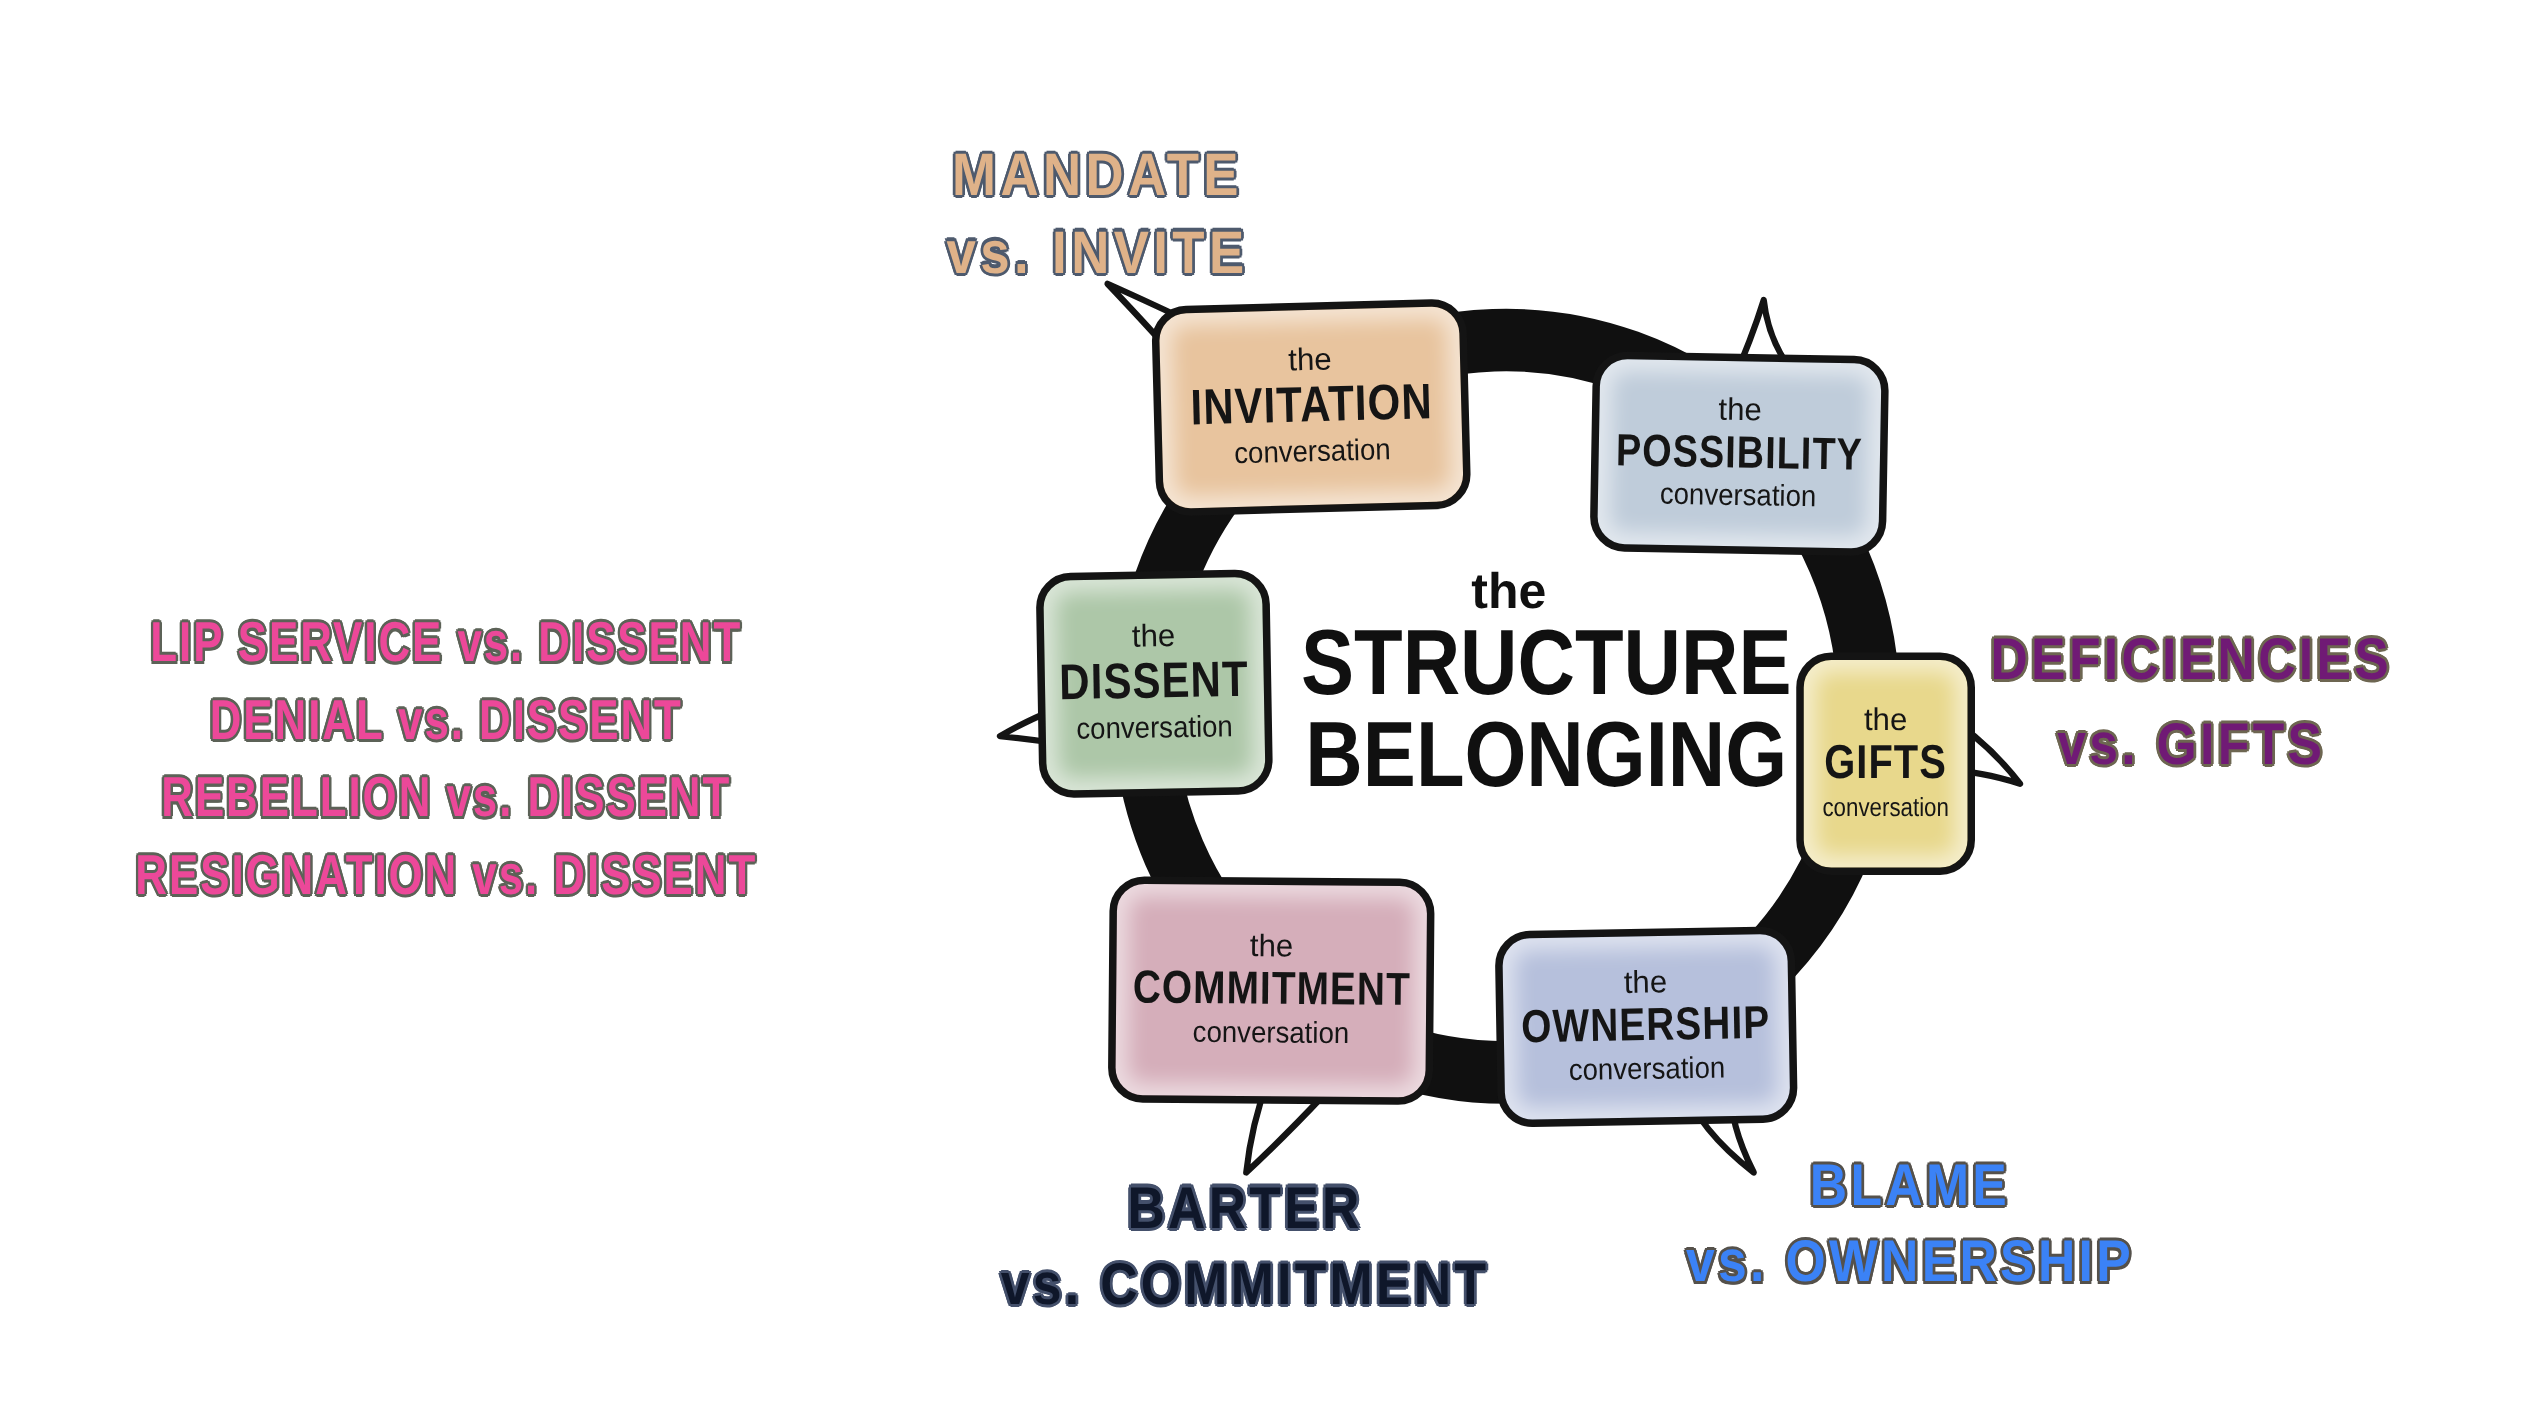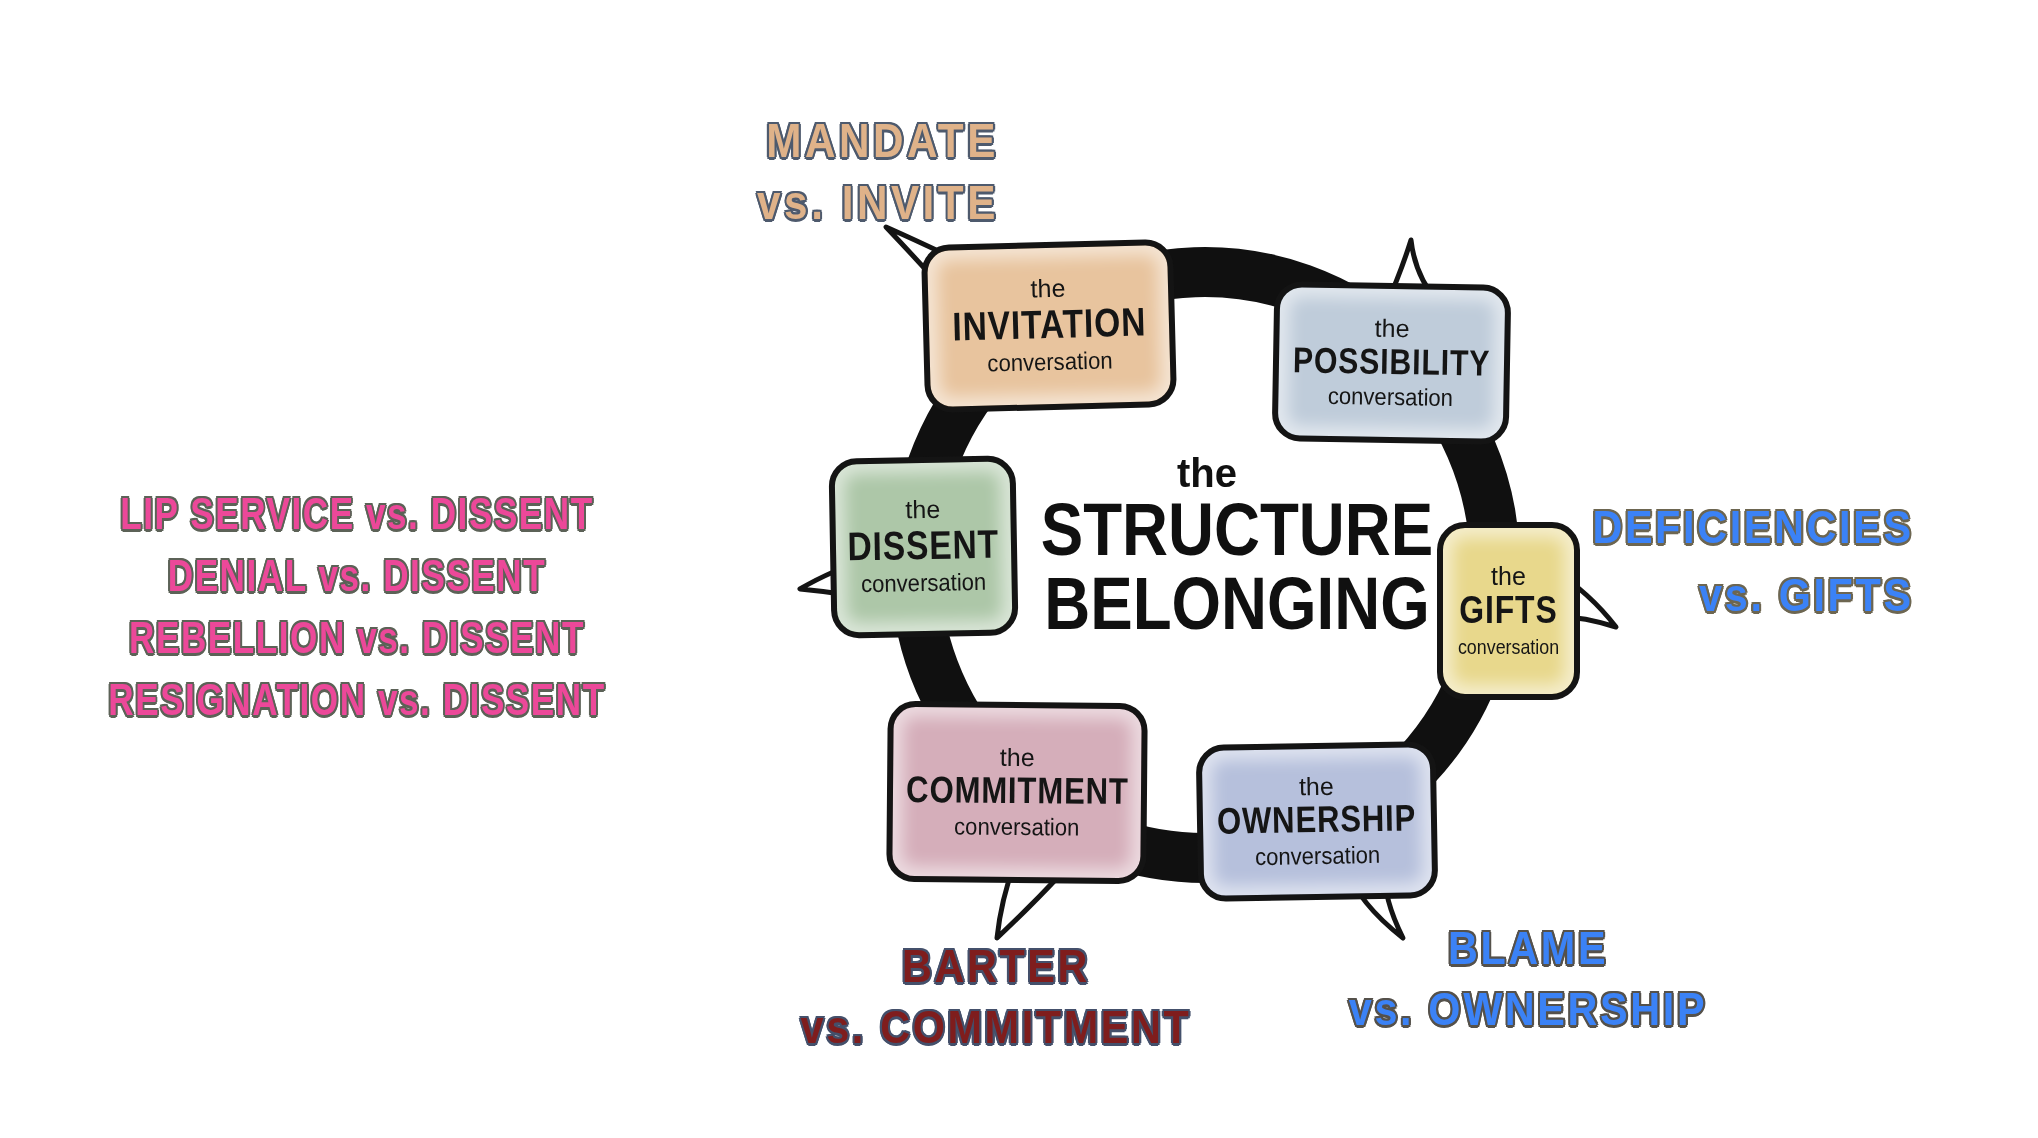--- a/index.html
+++ b/index.html
@@ -130,37 +130,37 @@
     <div class="b-name">DISSENT</div>
     <div class="b-post">conversation</div>
   </div>
 
   <div id="title">
     <div class="t-small" id="t-the">the</div>
     <div class="t-big" id="t-structure">STRUCTURE</div>
     <div class="t-big" id="t-belonging">BELONGING</div>
   </div>
 
-  <div class="label" id="lbl-mandate" style="color: rgb(223, 178, 137); text-align: right;">
+  <div class="label" id="lbl-mandate" style="color: rgb(223, 178, 137);">
     <span class="ll">MANDATE</span>
     <span class="ll">vs. INVITE</span>
   </div>
 
 
-  <div class="label" id="lbl-deficiencies" style="color: #3b82f6; text-align: right;">
+  <div class="label" id="lbl-deficiencies" style="color: #701a75;">
     <span class="ll">DEFICIENCIES</span>
     <span class="ll">vs. GIFTS</span>
   </div>
 
   <div class="label" id="lbl-blame" style="color: #3b82f6;">
     <span class="ll">BLAME</span>
     <span class="ll">vs. OWNERSHIP</span>
   </div>
 
-  <div class="label" id="lbl-barter" style="color: #7f1d1d;">
+  <div class="label" id="lbl-barter" style="color: #0f172a;">
     <span class="ll">BARTER</span>
     <span class="ll">vs. COMMITMENT</span>
   </div>
 
   <div class="label" id="lbl-dissent" style="color: #ec4899;">
     <span class="ll">LIP SERVICE vs. DISSENT</span>
     <span class="ll">DENIAL vs. DISSENT</span>
     <span class="ll">REBELLION vs. DISSENT</span>
     <span class="ll">RESIGNATION vs. DISSENT</span>
   </div>

